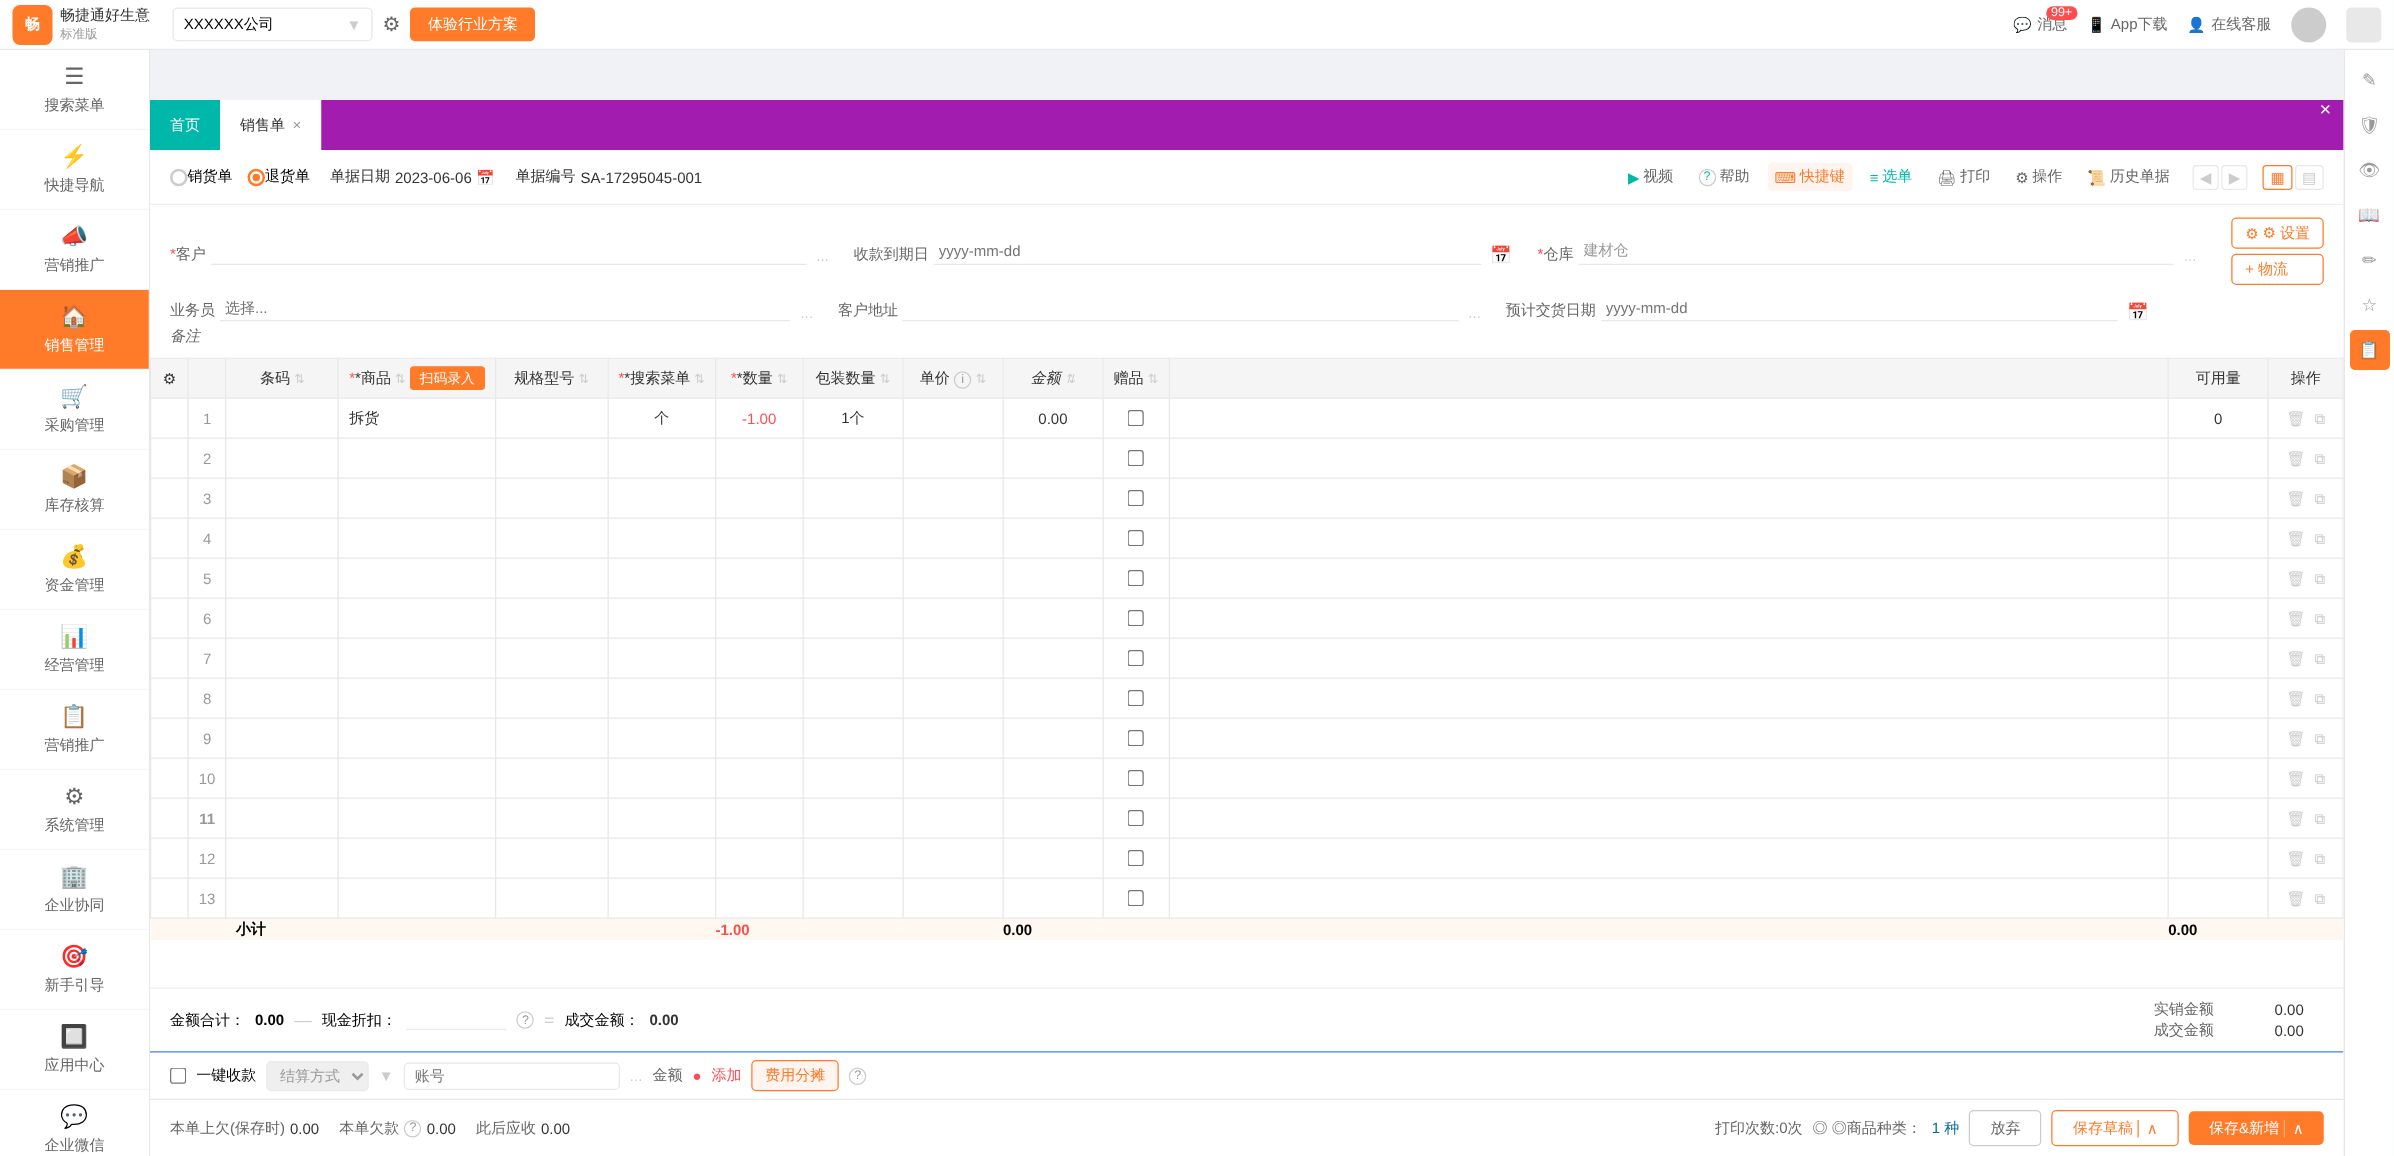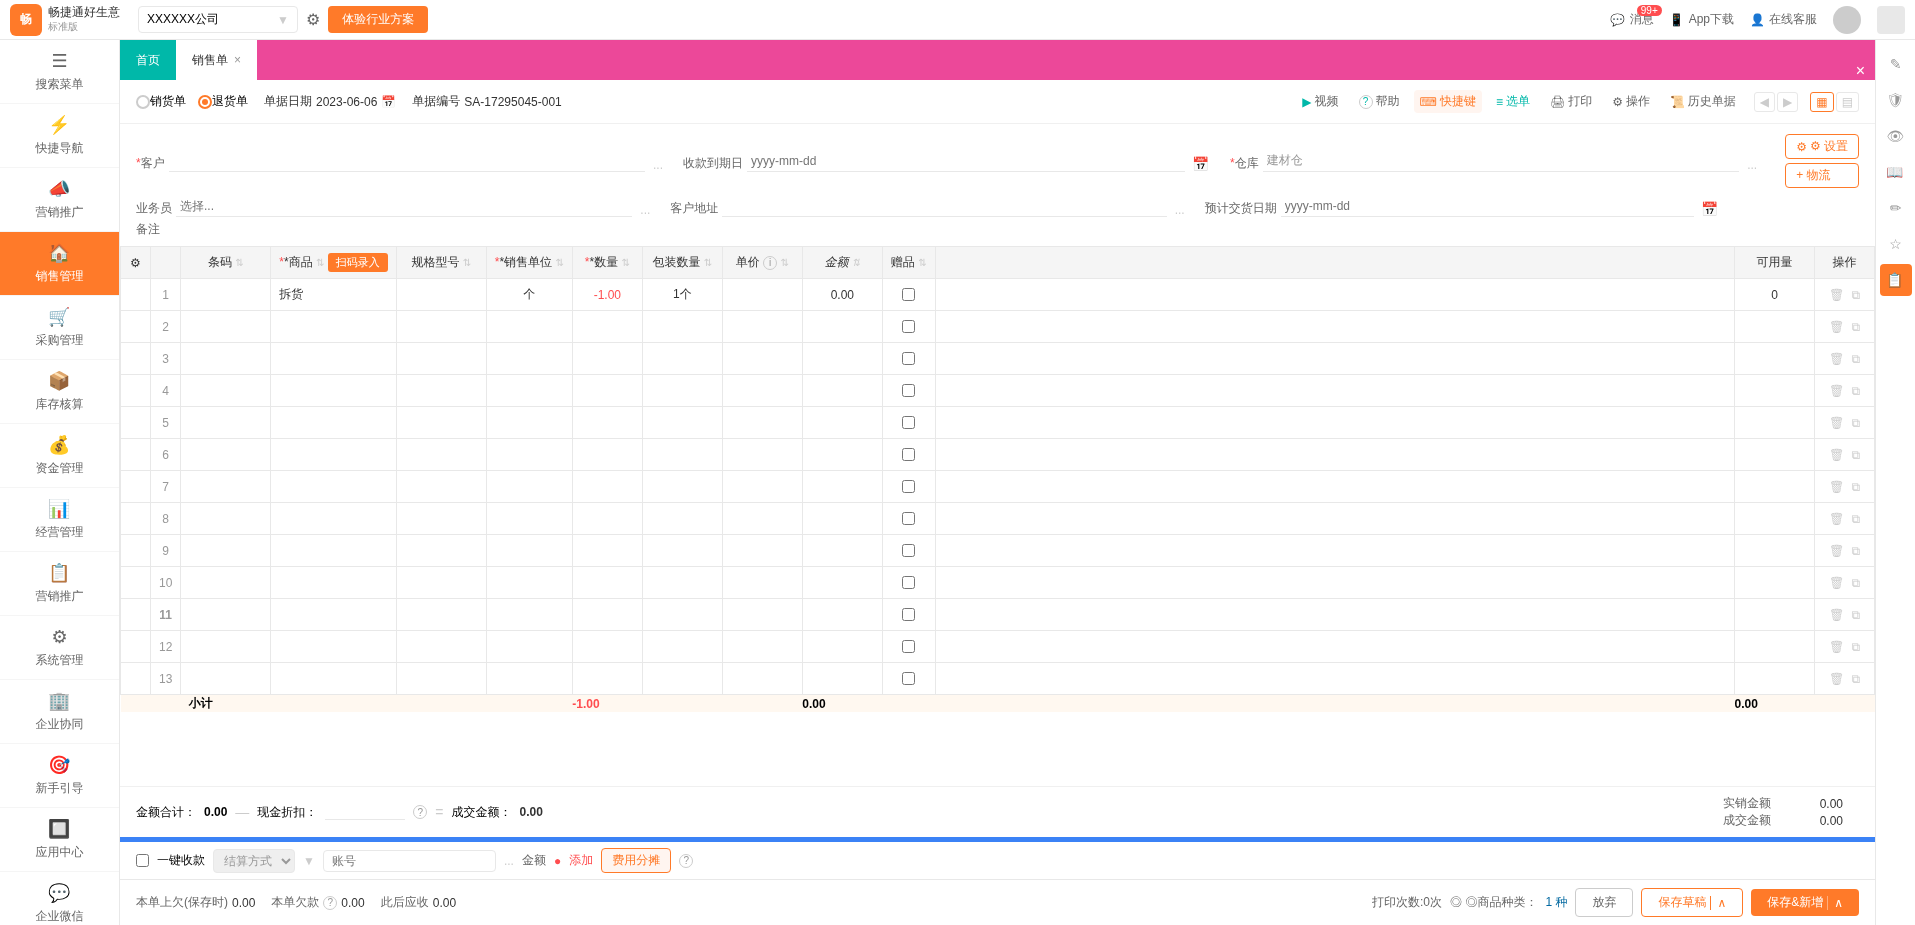--- a/index.html
+++ b/index.html
@@ -68,22 +68,22 @@
       color: #666; font-size: 11px; border-bottom: 1px solid #f5f5f5;
     }
     .sidebar-item.active { background: #ff7a29; color: white; }
     .sidebar-item .icon { font-size: 18px; }
 
     
     .main-content { flex: 1; display: flex; flex-direction: column; overflow: hidden; }
 
     
     .tab-bar {
-      background: #ec4899; display: flex; align-items: flex-end;
-      padding: 0; height: 40px;
+      background: #a21caf; display: flex; align-items: flex-start;
+      padding: 0; height: 40px; margin-top: 40px;
     }
     .tab-item {
       padding: 0 16px; height: 40px; display: flex; align-items: center;
       cursor: pointer; color: rgba(255,255,255,0.8); font-size: 13px; gap: 6px;
     }
     .tab-item.active { background: #fff; color: #333; }
     .tab-item.home { background: #00b8a9; color: white; }
     .tab-close { font-size: 12px; color: #999; cursor: pointer; }
     .close-btn-right { margin-left: auto; color: white; padding: 0 10px; cursor: pointer; font-size: 16px; }
 
@@ -173,21 +173,21 @@
       border-top: 1px solid #f0f0f0;
       padding: 8px 16px;
       display: flex; align-items: center; gap: 8px;
       flex-wrap: wrap;
     }
     .minus-icon { color: #ccc; font-size: 14px; }
     .equal-icon { color: #ccc; font-size: 14px; }
 
     
     .payment-row {
-      border-top: 5px solid #3b82f6;
+      border-top: 1px solid #3b82f6;
       padding: 6px 16px;
       display: flex; align-items: center; gap: 8px;
     }
     .fee-btn {
       background: #fff5f0; color: #ff7a29;
       border: 1px solid #ff7a29; border-radius: 4px;
       padding: 3px 10px; cursor: pointer; font-size: 12px;
     }
     .add-icon { color: #ff4d4f; }
 
@@ -252,21 +252,21 @@
     .checkbox-cell { display: flex; align-items: center; justify-content: center; }
     input[type="checkbox"] { cursor: pointer; }
     .fields-section { padding: 10px 16px 0; display: flex; flex-direction: column; gap: 8px; }
     .fields-row { display: flex; gap: 20px; align-items: center; }
     .field-group { display: flex; align-items: flex-end; gap: 4px; flex: 1; }
     .field-group label { color: #666; white-space: nowrap; }
     .field-group .input-line {
       flex: 1; border: none; border-bottom: 1px solid #e8e8e8;
       padding: 3px 4px; outline: none; color: #999;
     }
-    .remarks-row { padding: 4px 16px 8px; }
+    .remarks-row { padding: 4px 16px 8px; font-style: italic; }
     .remarks-label { color: #666; margin-right: 8px; }
   </style>
 </head>
 <body>
 
 <div class="top-bar">
   <div class="brand-logo">
     <div class="brand-icon">
       <span>畅</span>
     </div>
@@ -515,21 +515,21 @@
               <th class="col-product">
                 <span style="color:#ff4d4f;">*</span><span>*商品</span>
                 <span class="col-sort">⇅</span>
                 <button class="scan-btn">扫码录入</button>
               </th>
               <th class="col-spec">
                 <span>规格型号</span>
                 <span class="col-sort">⇅</span>
               </th>
               <th class="col-unit">
-                <span style="color:#ff4d4f;">*</span><span>*销售单位</span>
+                <span style="color:#ff4d4f;">*</span><span>*搜索菜单</span>
                 <span class="col-sort">⇅</span>
               </th>
               <th class="col-qty">
                 <span style="color:#ff4d4f;">*</span><span>*数量</span>
                 <span class="col-sort">⇅</span>
               </th>
               <th class="col-pkg">
                 <span>包装数量</span>
                 <span class="col-sort">⇅</span>
               </th>

